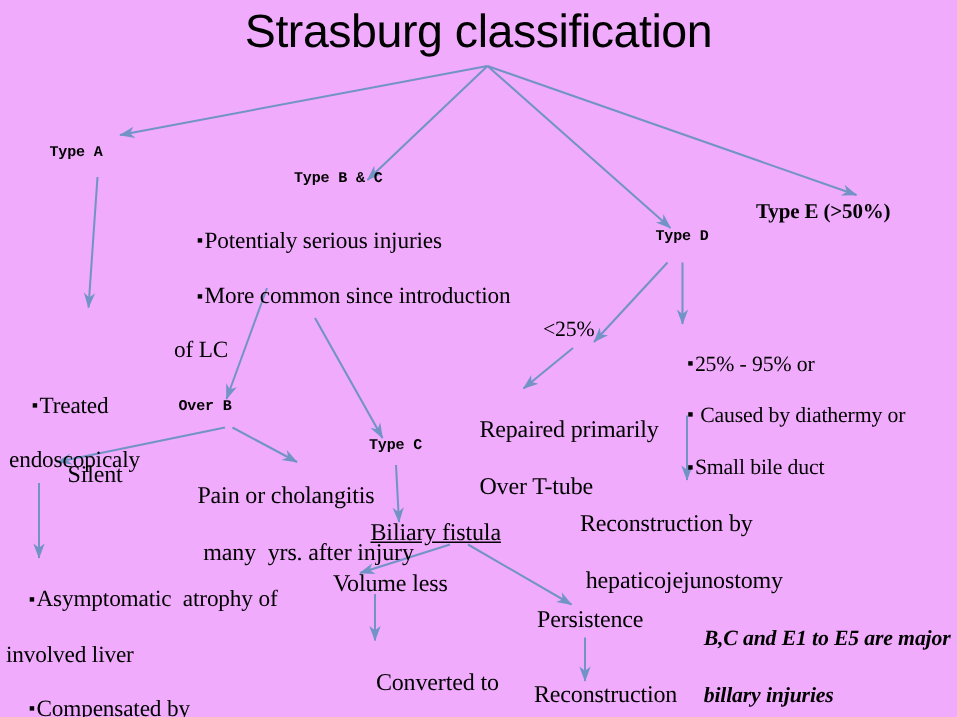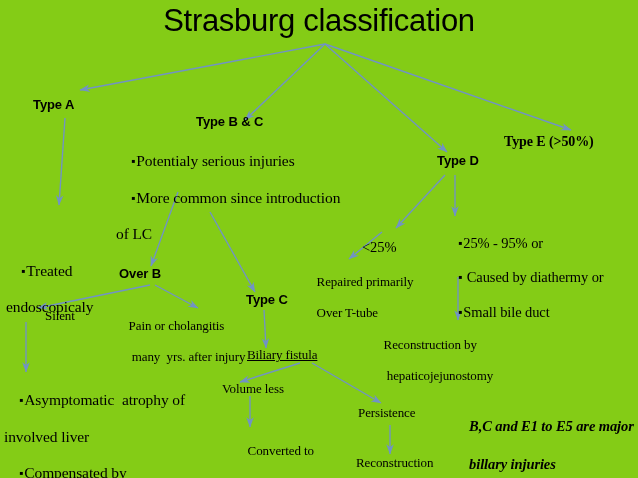--- a/index.html
+++ b/index.html
@@ -8,21 +8,21 @@
     background: #ffffff;
   }
   body {
     font-family: "Liberation Sans", sans-serif;
     color: #000000;
   }
   #slide {
     position: relative;
     width: 638px;
     height: 478px;
-    background: #84cc16;
+    background: #f0abfc;
     overflow: hidden;
   }
   #arrow-layer {
     position: absolute;
     left: 0;
     top: 0;
     width: 638px;
     height: 478px;
     pointer-events: none;
   }
@@ -36,32 +36,32 @@
     font-family: "Liberation Sans", sans-serif;
     font-size: 31px;
     font-weight: 400;
     letter-spacing: -0.3px;
     text-align: center;
     width: 638px;
     left: 0;
     top: 3px;
   }
   .hdr {
-    font-family: Liberation Sans, sans-serif;
+    font-family: Liberation Mono, monospace;
     font-weight: bold;
-    font-size: 13px;
+    font-size: 10px;
   }
   .hdr-sm {
     font-family: "Liberation Serif", serif;
     font-weight: bold;
     font-size: 14px;
   }
   .txt {
     font-family: "Liberation Serif", serif;
-    font-size: 13px;
+    font-size: 16px;
   }
   .txt-sm {
     font-family: "Liberation Serif", serif;
     font-size: 14.5px;
   }
   .note {
     font-family: "Liberation Serif", serif;
     font-style: italic;
     font-weight: bold;
     font-size: 14.5px;
@@ -172,21 +172,21 @@
     <span>Converted to</span><br>
     
   </div>
 
   <div class="node txt" style="left:356px; top:455px;">Reconstruction</div>
 
   <div class="node txt" style="left:358px; top:405px;">Persistence</div>
 
   <div class="node hdr" style="left:437px; top:153px;">Type D</div>
 
-  <div class="node txt-sm" style="left:362px; top:212px;margin-top:27px;">&lt;25%</div>
+  <div class="node txt-sm" style="left:362px; top:212px;">&lt;25%</div>
 
   <div class="node txt" style="left:304px; top:259px; width:160px;">
     <span>Repaired primarily</span><br>
     <span>Over T-tube</span>
   </div>
 
   <div class="node bullets" style="left:444px; top:218px; width:190px; font-size:14.5px;">
     <span class="b">25% - 95% or</span><br>
     <span class="b"> Caused by diathermy or</span><br>
     <span class="b">Small bile duct</span>

